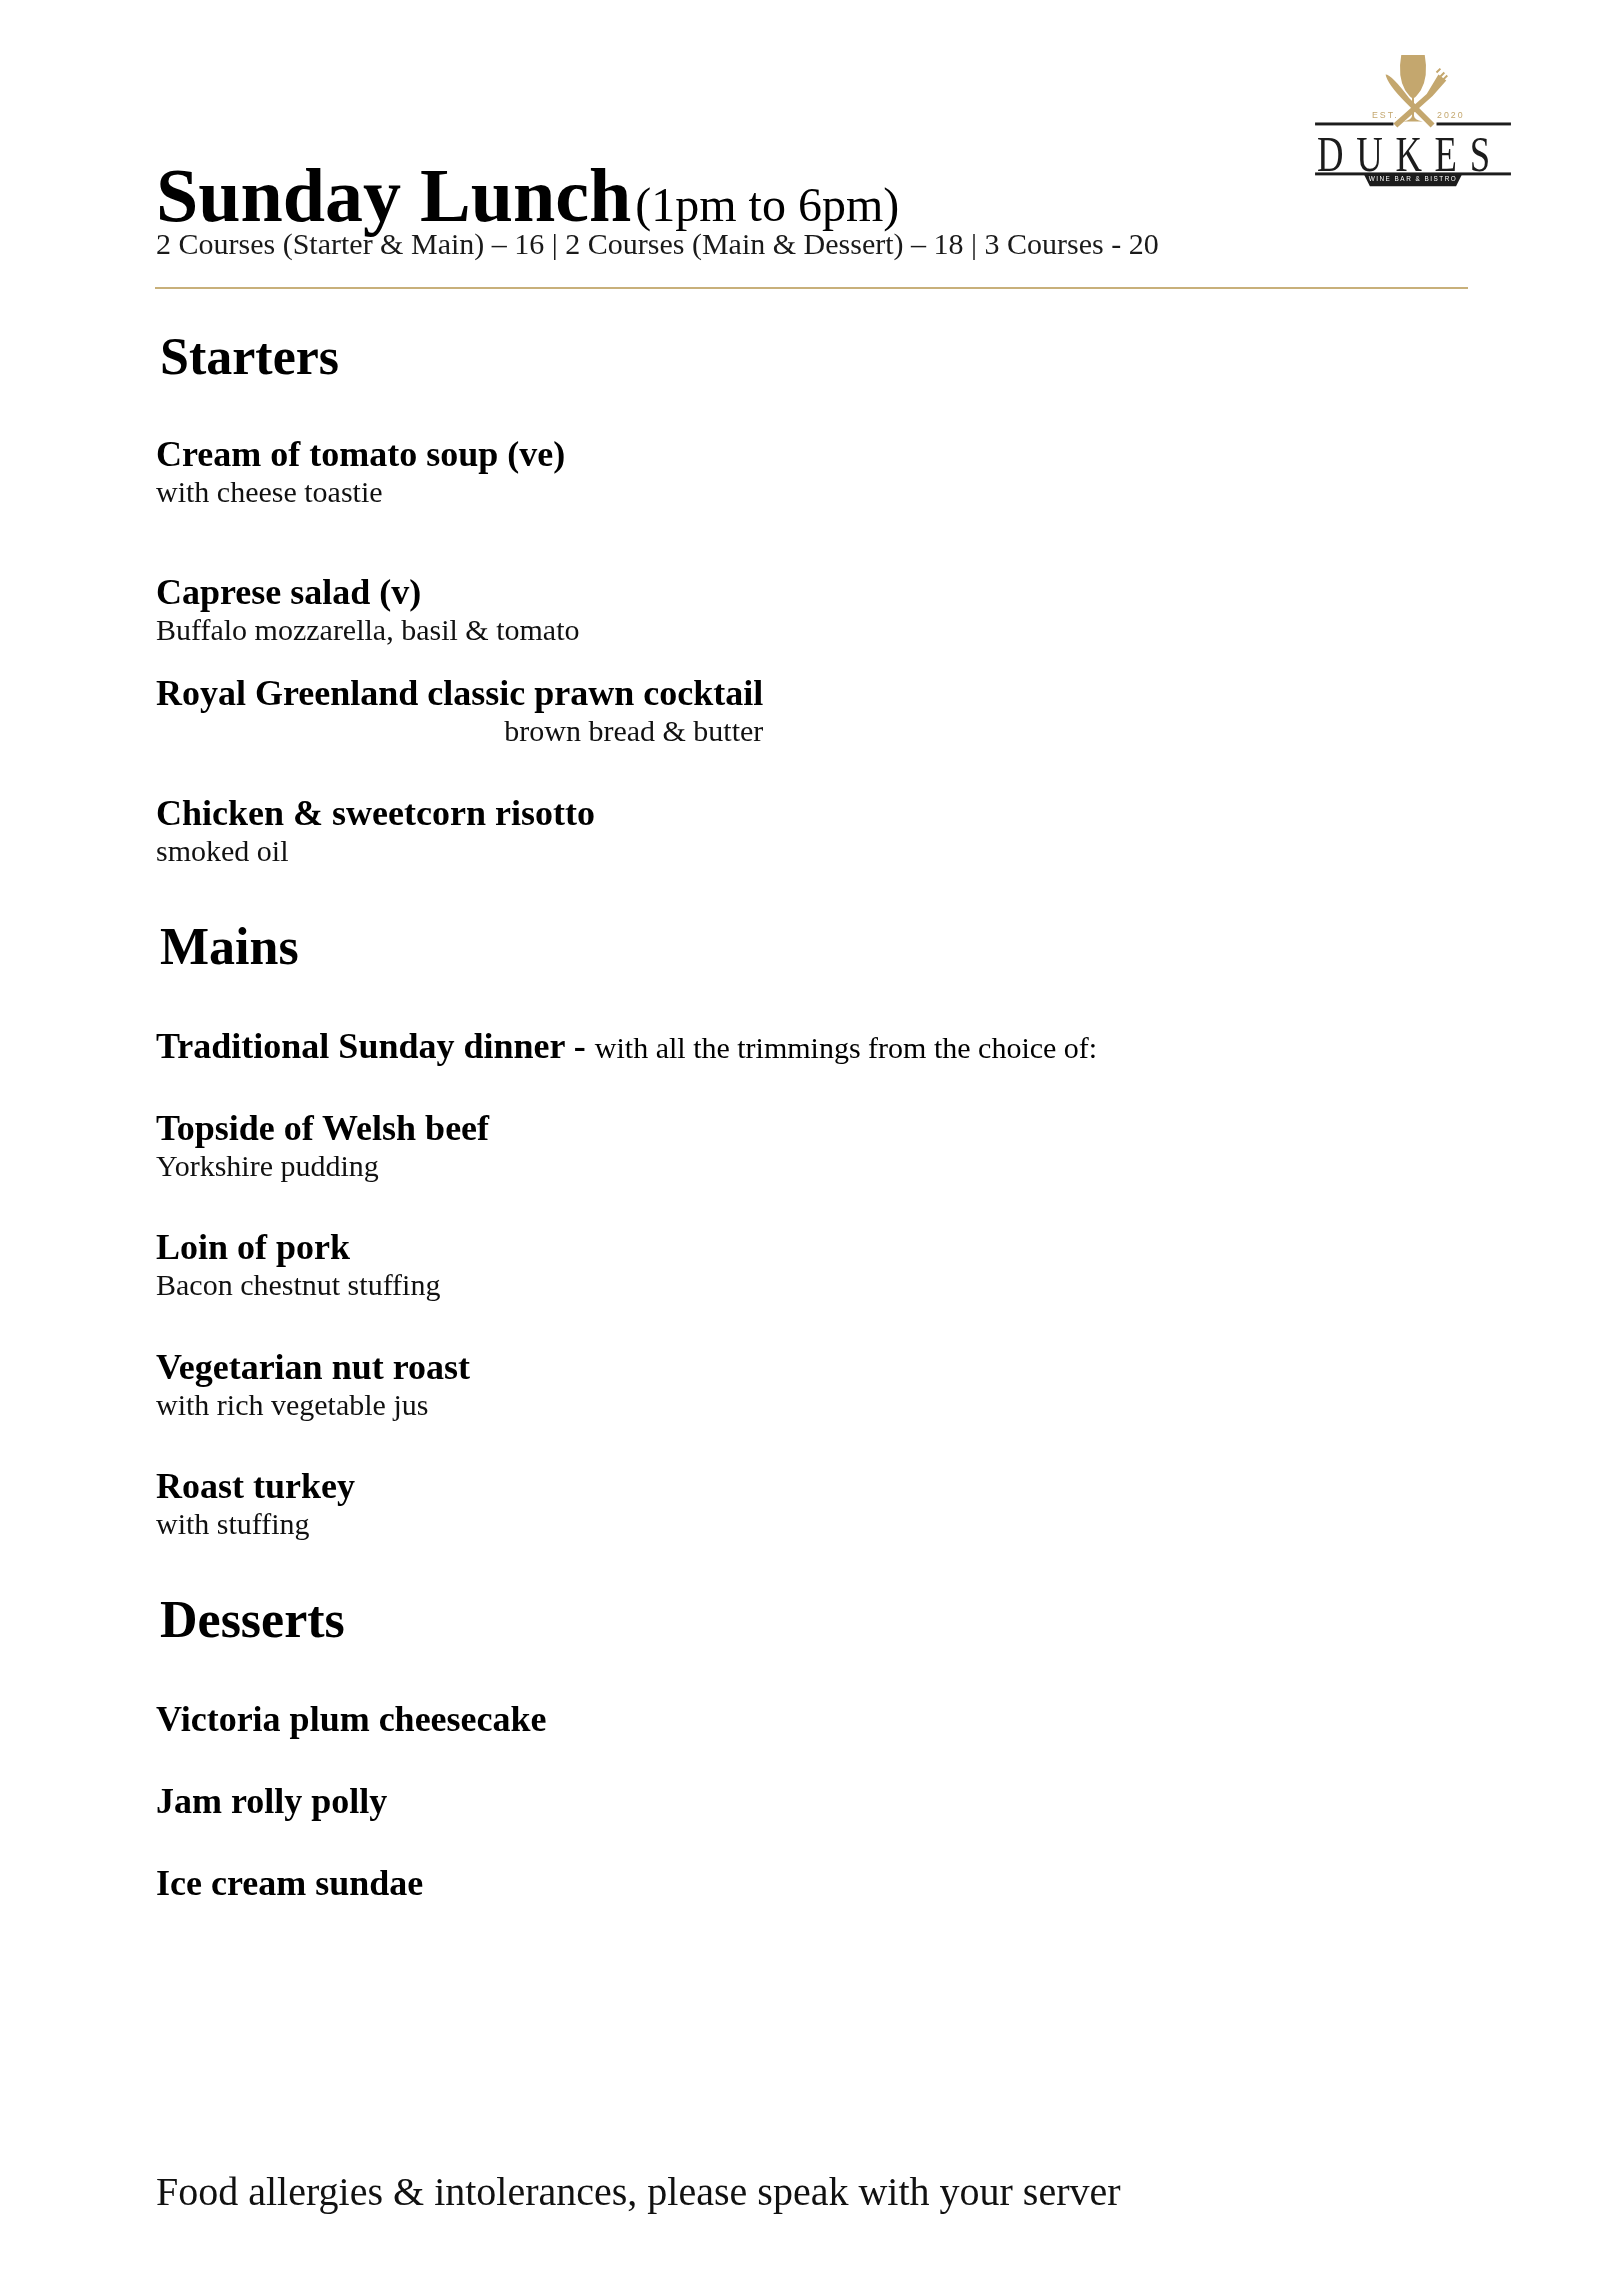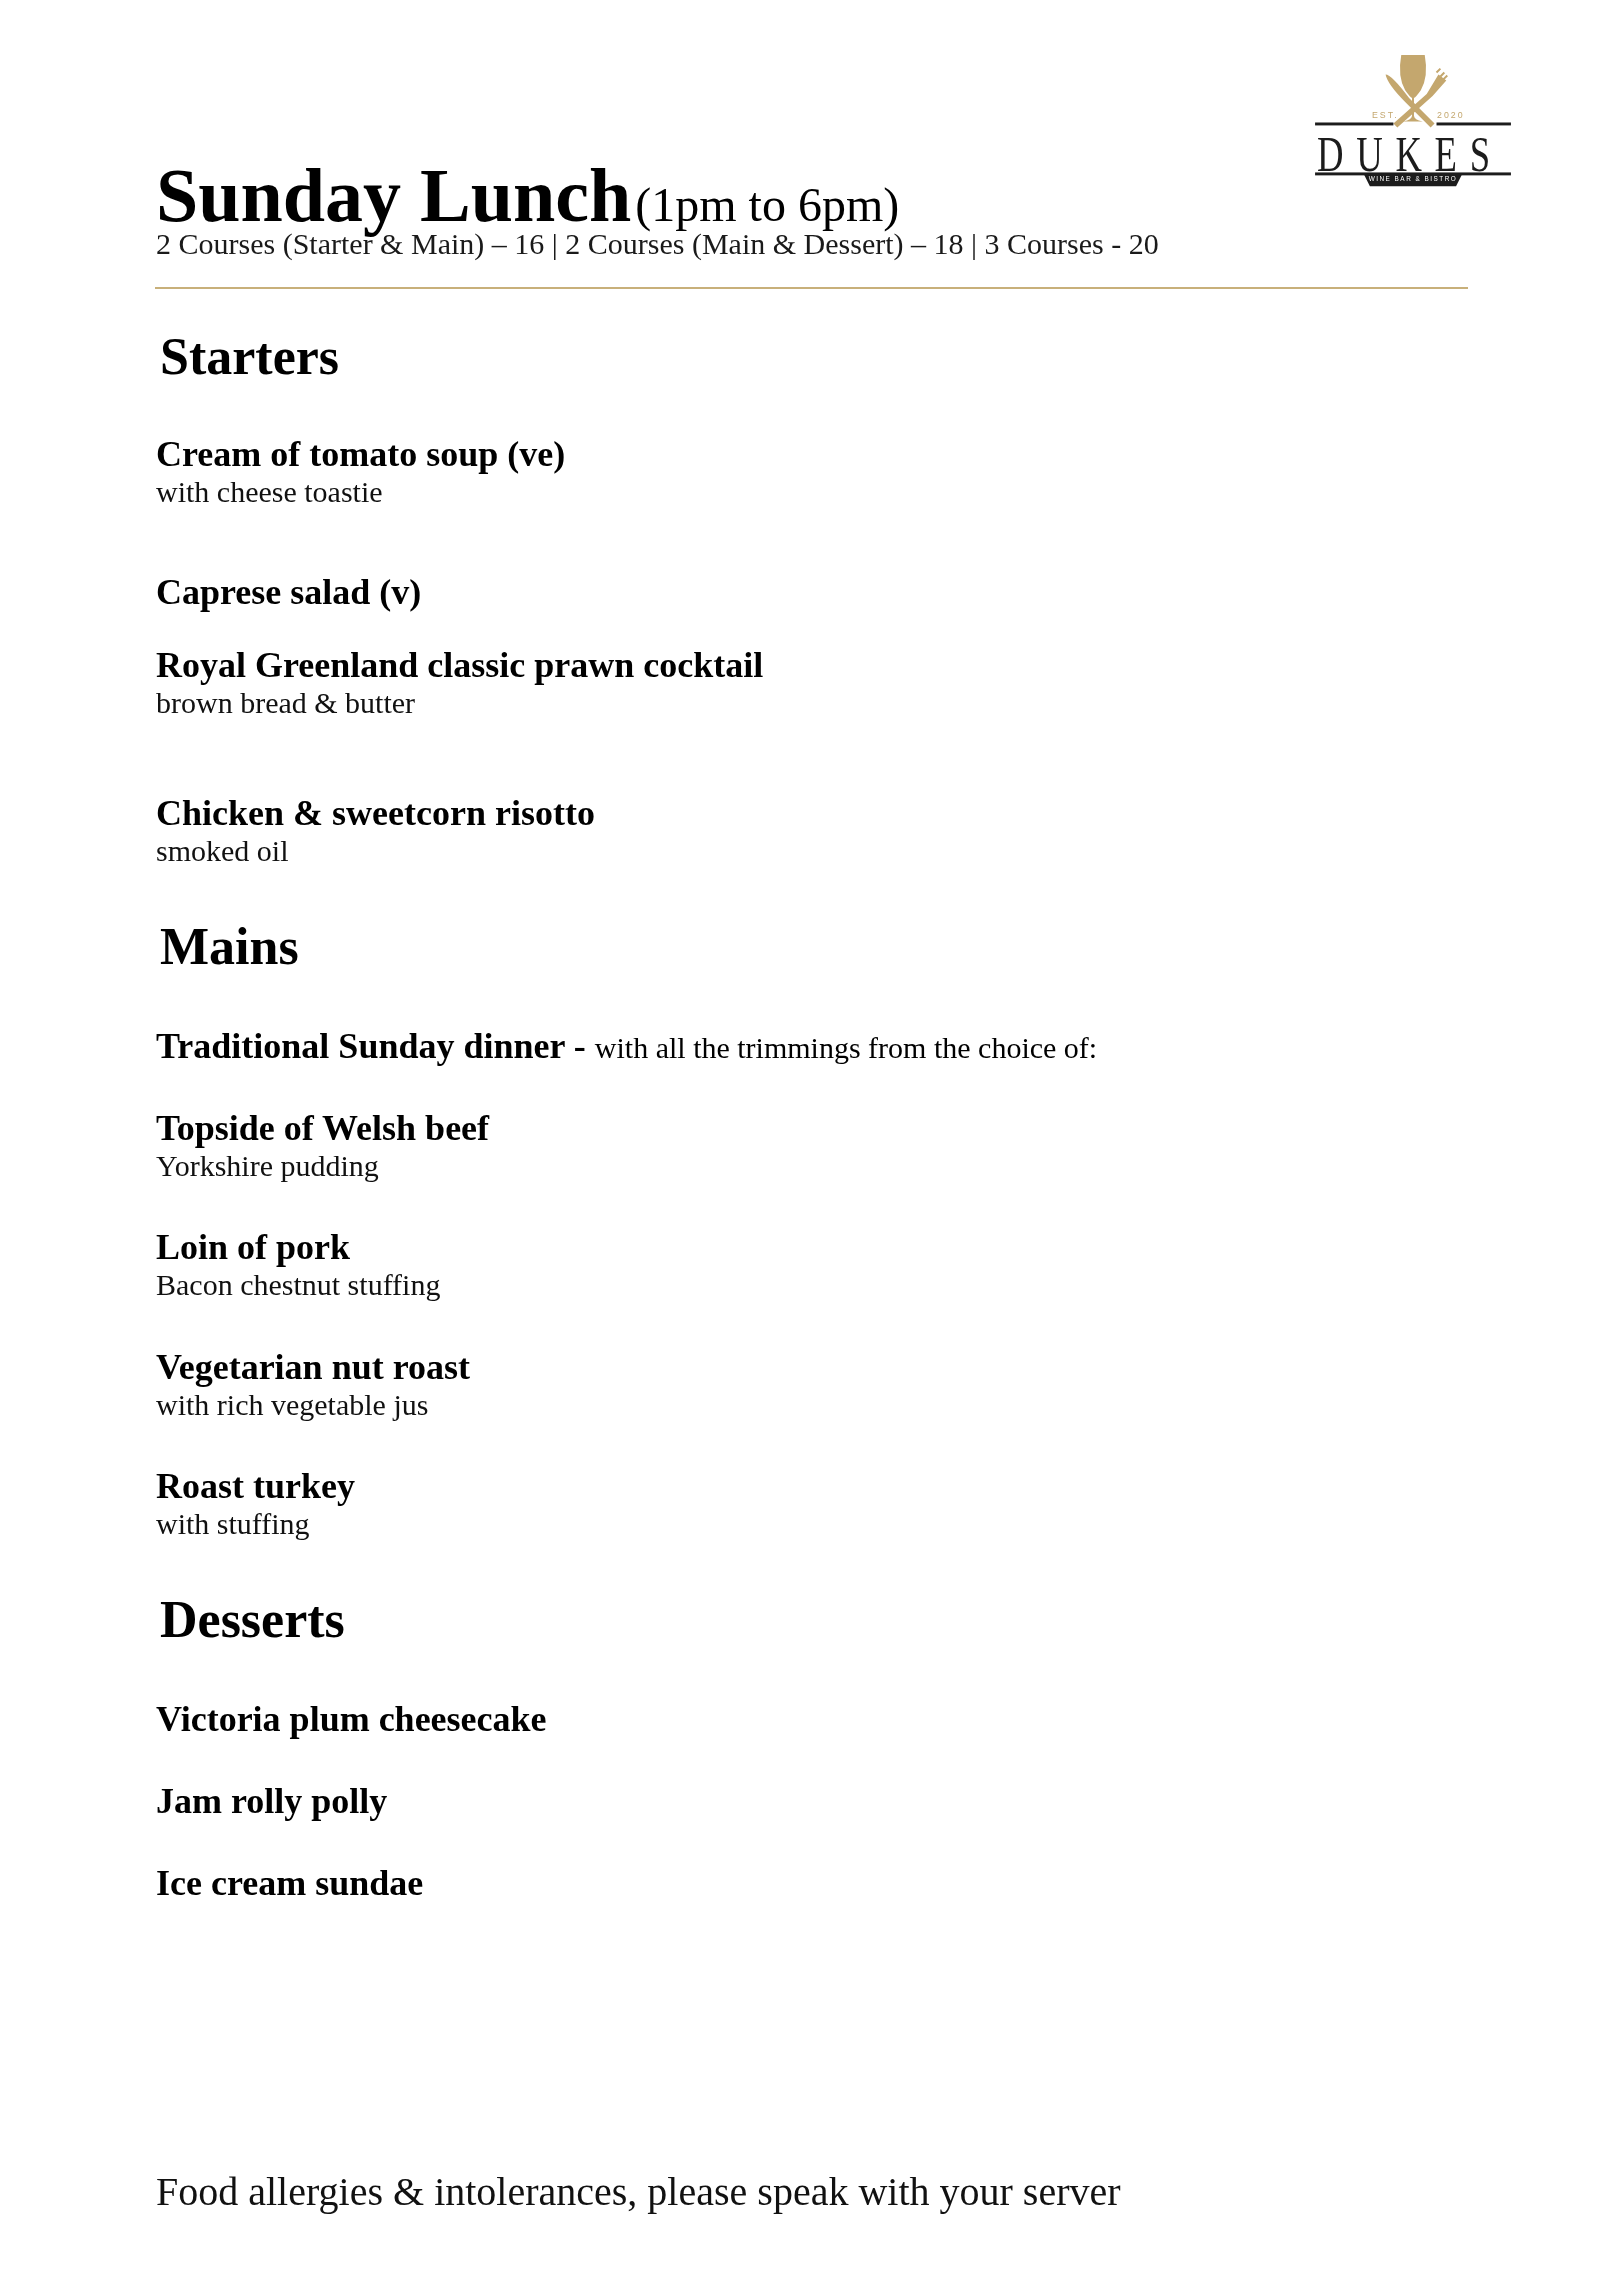--- a/index.html
+++ b/index.html
@@ -57,22 +57,23 @@
 <div class="abs rule"></div>
 
 <div class="section-title" style="top:331px;">Starters</div>
 
 <div class="item" style="top:434px;">
   <div class="name">Cream of tomato soup (ve)</div>
   <div class="desc">with cheese toastie</div>
 </div>
 <div class="item" style="top:572px;">
   <div class="name">Caprese salad (v)</div>
+  <div class="desc">Buffalo mozzarella, basil &amp; tomato</div>
 </div>
-<div class="item" style="top:645px;">
+<div class="item" style="top:673px;text-align:right;">
   <div class="name">Royal Greenland classic prawn cocktail</div>
   <div class="desc">brown bread &amp; butter</div>
 </div>
 <div class="item" style="top:793px;">
   <div class="name">Chicken &amp; sweetcorn risotto</div>
   <div class="desc">smoked oil</div>
 </div>
 
 <div class="section-title" style="top:921px;">Mains</div>
 

